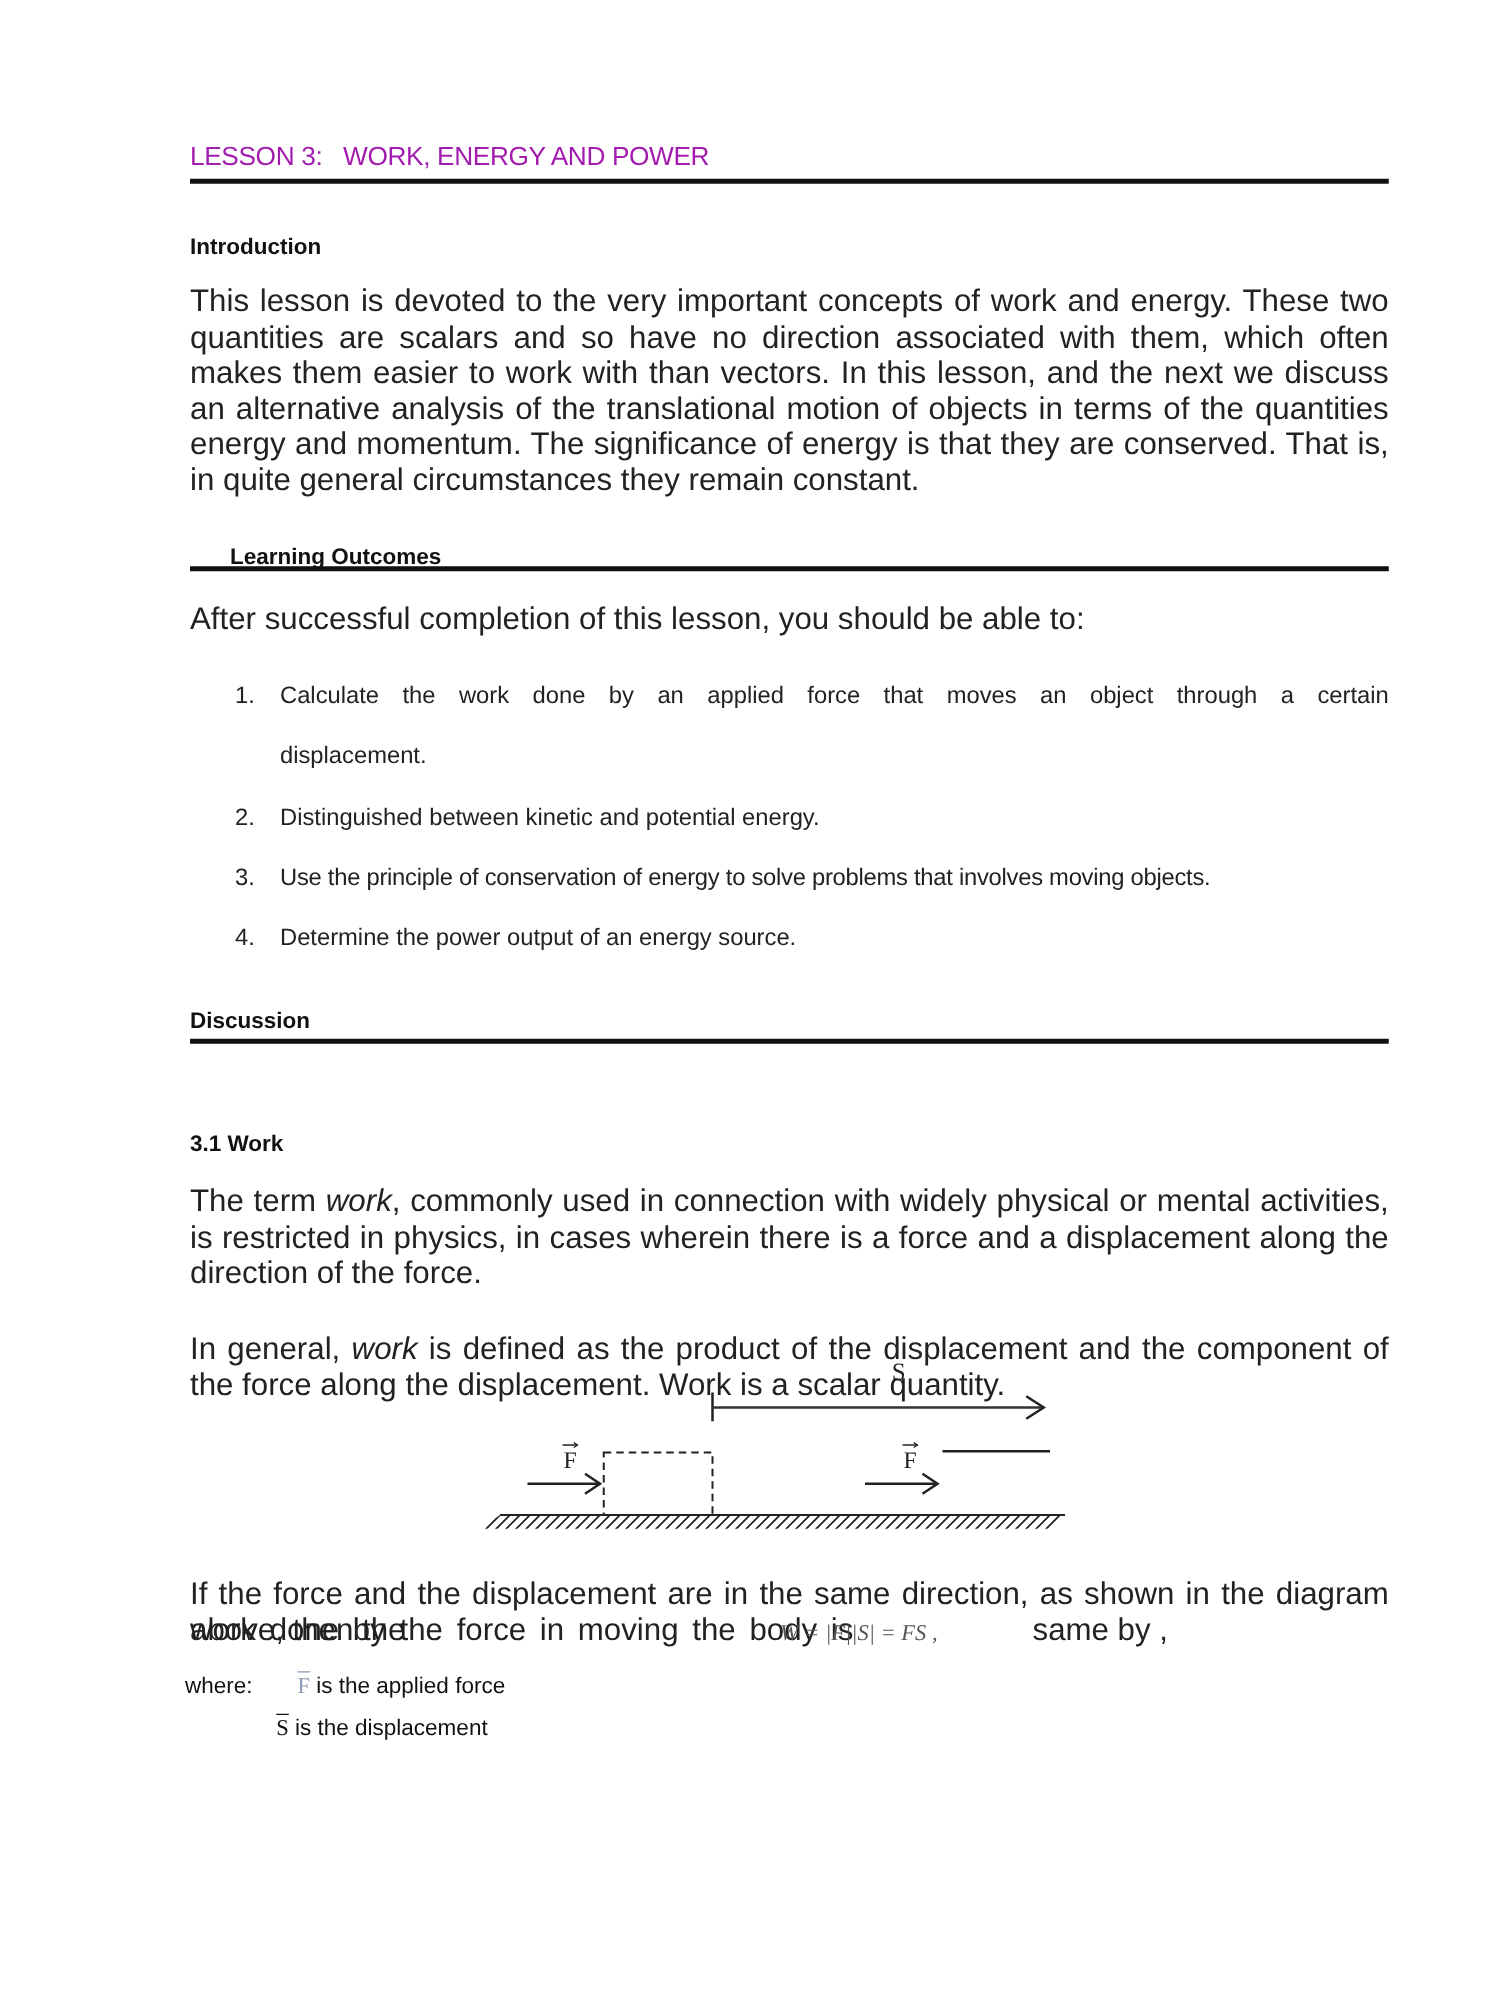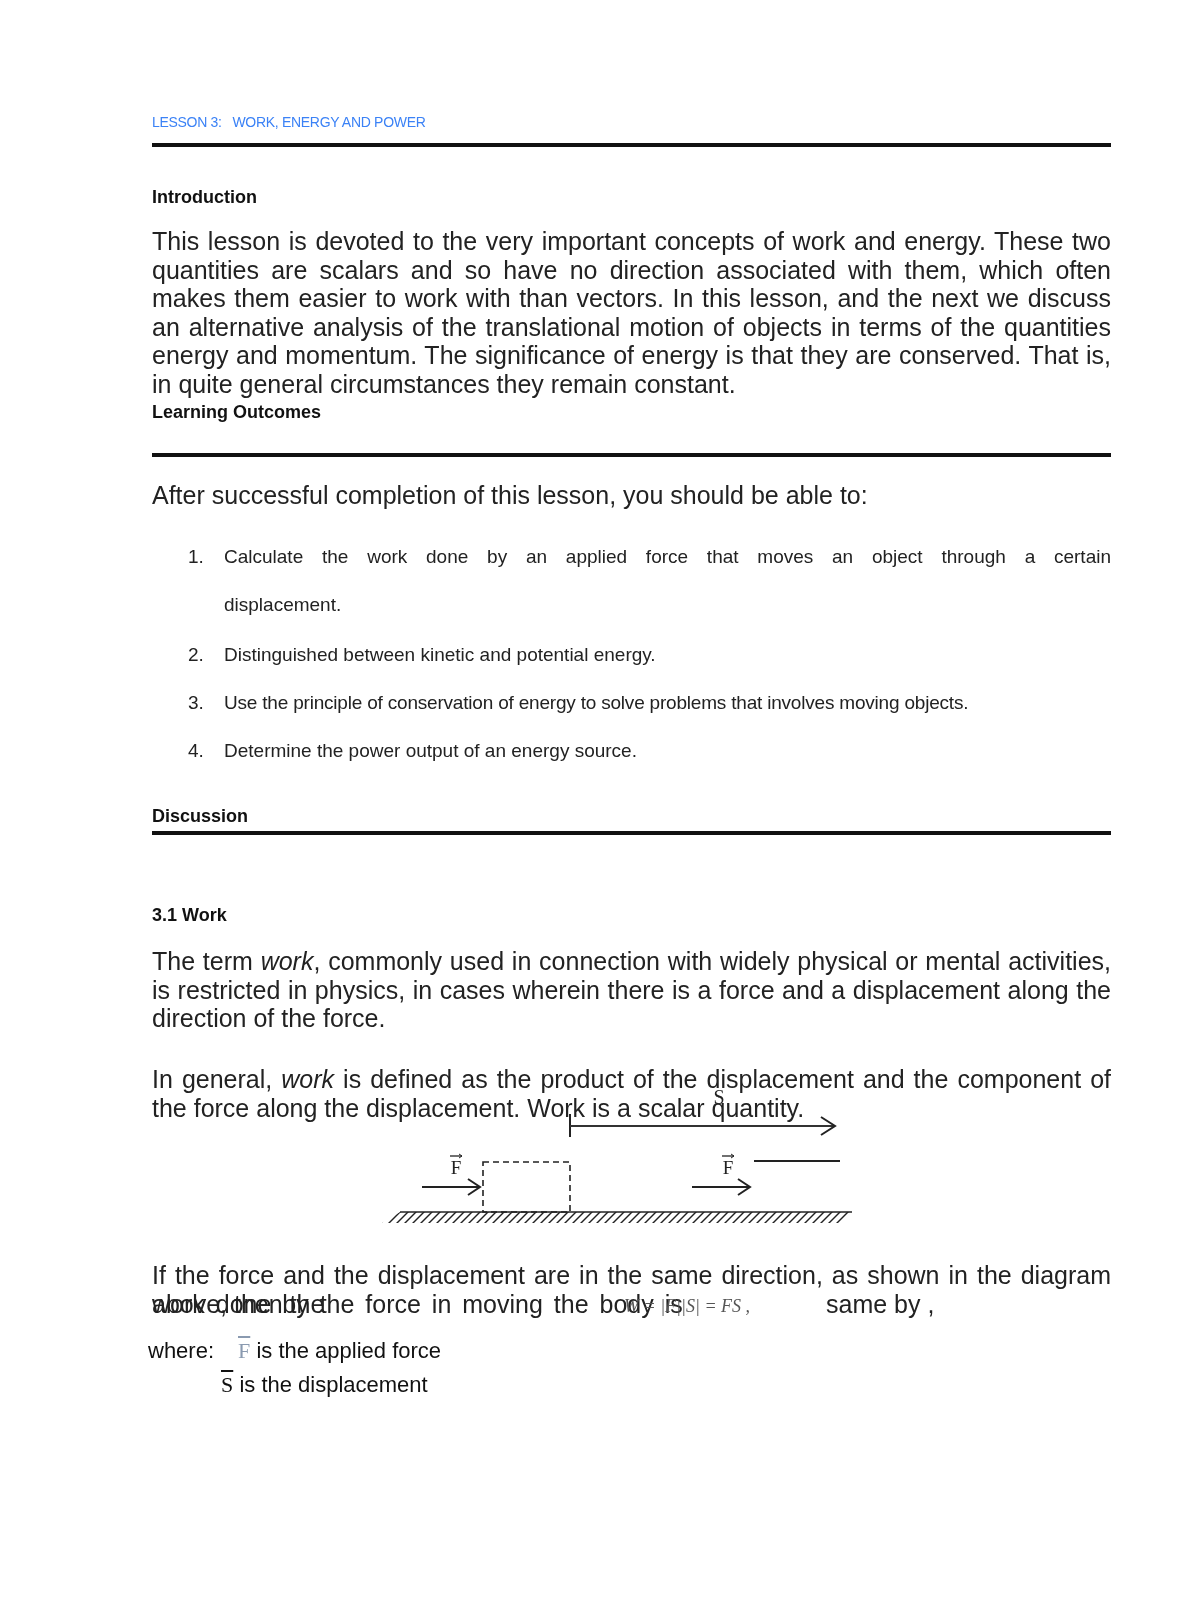--- a/index.html
+++ b/index.html
@@ -1,44 +1,44 @@
 <!DOCTYPE html>
 <html><head>
 <meta charset="utf-8">
 <style>
   html, body { margin:0; padding:0; background:#ffffff; }
   body { width:1200px; height:1602px; position:relative; overflow:hidden;
          font-family:"Liberation Sans", sans-serif; color:#1a1a1a; }
   .page { position:absolute; left:0; top:0; width:1200px; height:1602px; }
   .abs { position:absolute; }
-  .title { left:152px; top:114px; font-size:14px; color:#3b82f6; letter-spacing:-0.3px; white-space:pre; }
+  .title { left:152px; top:114px; font-size:21px; color:#a21caf; letter-spacing:-0.3px; white-space:pre; }
   .rule { left:152px; width:959px; height:4px; background:#111; }
   .heading { left:152px; font-size:18px; font-weight:bold; color:#111; }
   .para { left:152px; width:959px; font-size:25px; line-height:28.5px; text-align:justify; color:#222; }
   .para em { font-style:italic; }
   .li { left:188px; width:923px; font-size:19px; color:#222; }
   .li .num { position:absolute; left:0; top:0; }
   .li .txt { position:absolute; left:36px; top:0; width:887px; text-align:justify; text-align-last:justify; }
   .li .txt.nolast { text-align-last:left; }
   .eq { font-family:"Liberation Serif", serif; font-style:italic; color:#555; font-size:18px; }
-  .where { font-size:22px; color:#111; }
+  .where { font-size:18px; color:#111; }
   svg text { font-family:"Liberation Serif", serif; }
 </style>
 </head>
 <body>
 
 <div class="page">
 
   <div class="abs title">LESSON 3:   WORK, ENERGY AND POWER</div>
   <div class="abs rule" style="top:143px;"></div>
 
   <div class="abs heading" style="top:187px;">Introduction</div>
   <div class="abs para" style="top:227px;">This lesson is devoted to the very important concepts of work and energy. These two quantities are scalars and so have no direction associated with them, which often makes them easier to work with than vectors. In this lesson, and the next we discuss an alternative analysis of the translational motion of objects in terms of the quantities energy and momentum. The significance of energy is that they are conserved. That is, in quite general circumstances they remain constant.</div>
 
-  <div class="abs heading" style="top:402px;">Learning Outcomes</div>
+  <div class="abs heading" style="top:435px;margin-left:32px;">Learning Outcomes</div>
   <div class="abs rule" style="top:453px;"></div>
 
   <div class="abs para" style="top:481px;">After successful completion of this lesson, you should be able to:</div>
 
   <div class="abs li" style="top:546px;">
     <span class="num">1.</span>
     <span class="txt">Calculate the work done by an applied force that moves an object through a certain</span>
   </div>
   <div class="abs li" style="top:594px;">
     <span class="txt nolast">displacement.</span>

